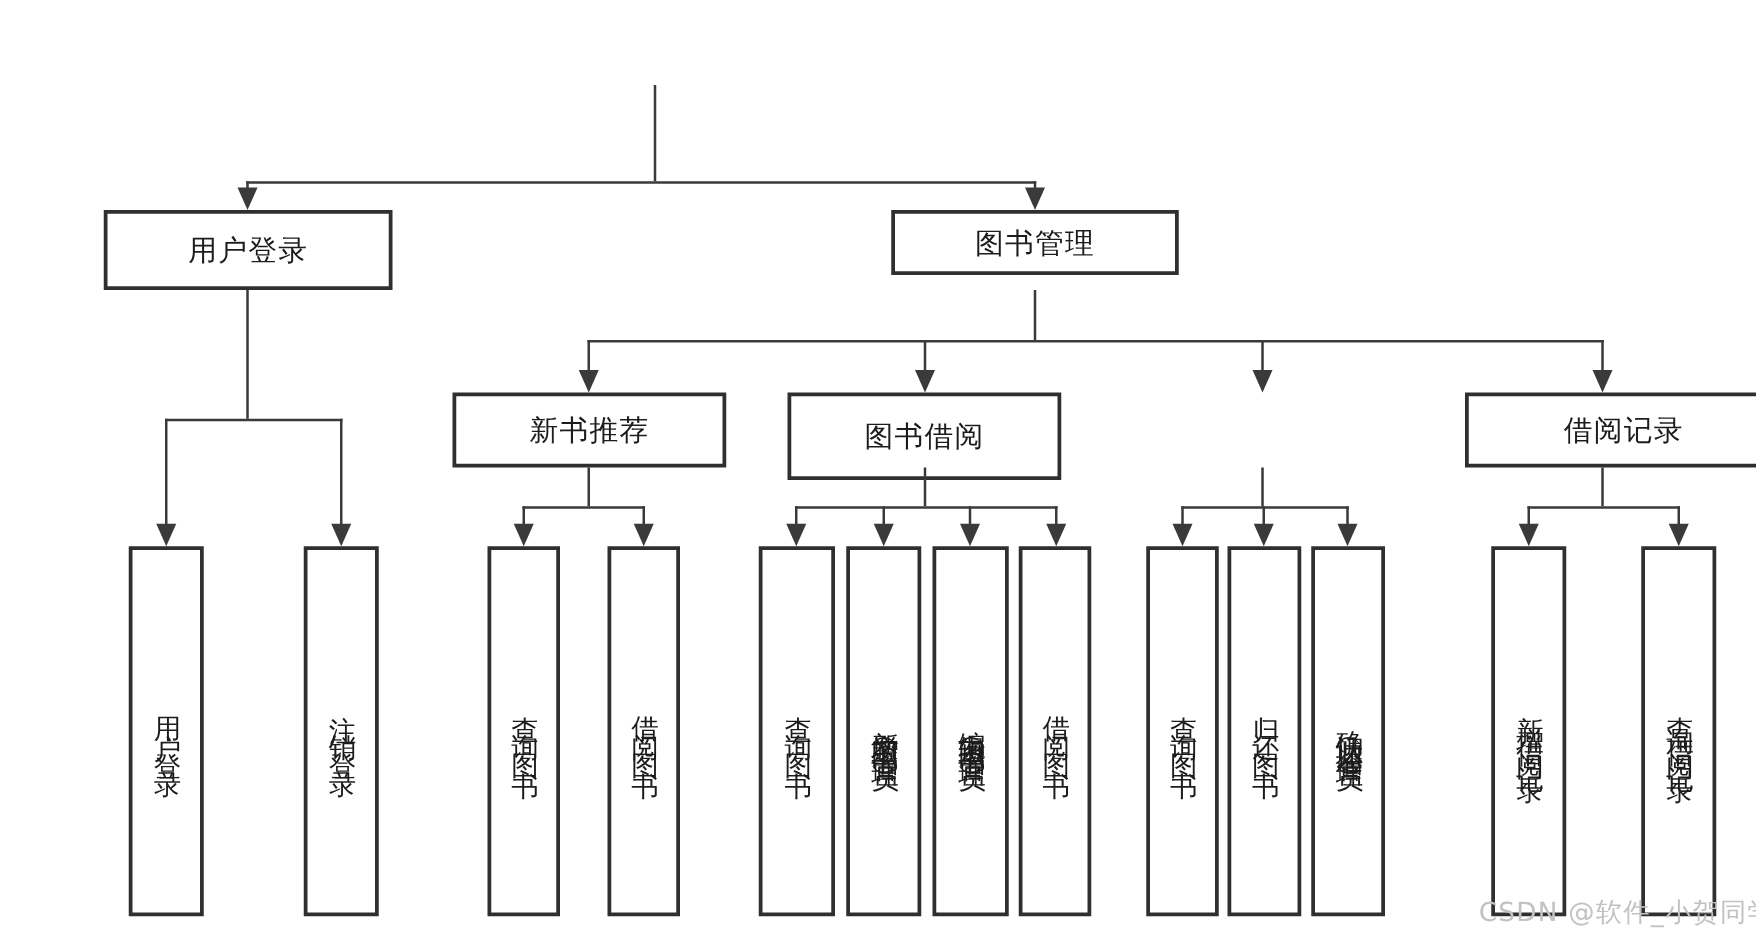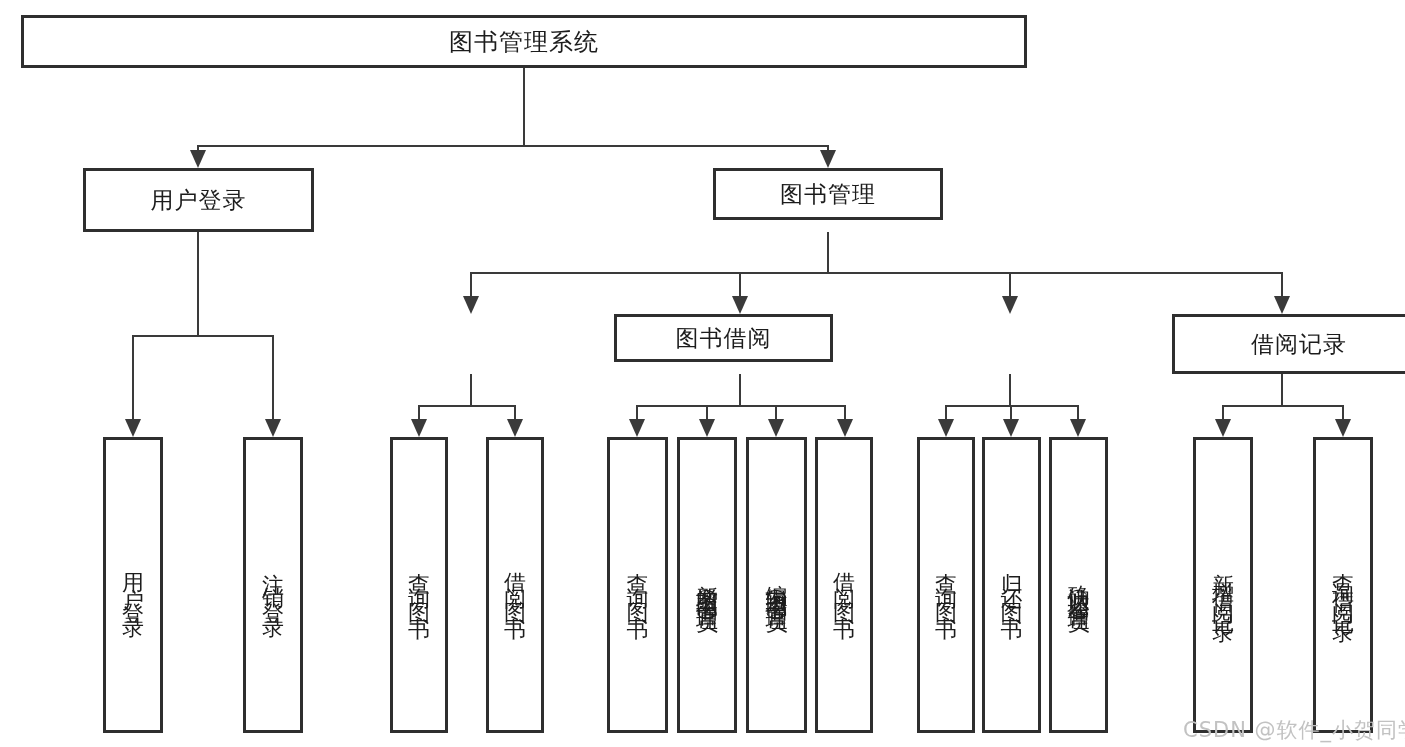--- a/index.html
+++ b/index.html
@@ -31,23 +31,20 @@
   .watermark{
     position:absolute;left:1183px;top:716px;font-size:21px;color:#c2c2c2;
     white-space:nowrap;letter-spacing:1px;
   }
 </style>
 </head>
 <body>
 
 <div class="canvas">
 
-  <div class="node hnode root-node" style="left:21px;top:15px;width:1006px;height:53px">
-    <span>图书管理系统</span>
-  </div>
 
   <div class="vline" style="left:523px;top:68px;height:77px"></div>
   <div class="hline" style="left:197px;top:145px;width:632px"></div>
   <div class="vline" style="left:197px;top:145px;height:8px"></div>
   <div class="vline" style="left:827px;top:145px;height:8px"></div>
   <div class="arrow" style="left:190px;top:150px"></div>
   <div class="arrow" style="left:820px;top:150px"></div>
 
   <div class="node hnode" style="left:83px;top:168px;width:231px;height:64px">
     <span>用户登录</span>
@@ -67,21 +64,24 @@
   <div class="hline" style="left:470px;top:272px;width:813px"></div>
   <div class="vline" style="left:470px;top:272px;height:28px"></div>
   <div class="vline" style="left:739px;top:272px;height:28px"></div>
   <div class="vline" style="left:1009px;top:272px;height:28px"></div>
   <div class="vline" style="left:1281px;top:272px;height:28px"></div>
   <div class="arrow" style="left:463px;top:296px"></div>
   <div class="arrow" style="left:732px;top:296px"></div>
   <div class="arrow" style="left:1002px;top:296px"></div>
   <div class="arrow" style="left:1274px;top:296px"></div>
 
-  <div class="node hnode" style="left:614px;top:314px;width:219px;height:48px">
+  <div class="node hnode" style="left:362px;top:314px;width:219px;height:60px">
+    <span>新书推荐</span>
+  </div>
+  <div class="node hnode" style="left:630px;top:314px;width:219px;height:70px">
     <span>图书借阅</span>
   </div>
   <div class="node hnode" style="left:1172px;top:314px;width:254px;height:60px">
     <span>借阅记录</span>
   </div>
 
   <div class="vline" style="left:470px;top:374px;height:31px"></div>
   <div class="hline" style="left:418px;top:405px;width:98px"></div>
   <div class="vline" style="left:418px;top:405px;height:18px"></div>
   <div class="vline" style="left:514px;top:405px;height:18px"></div>

